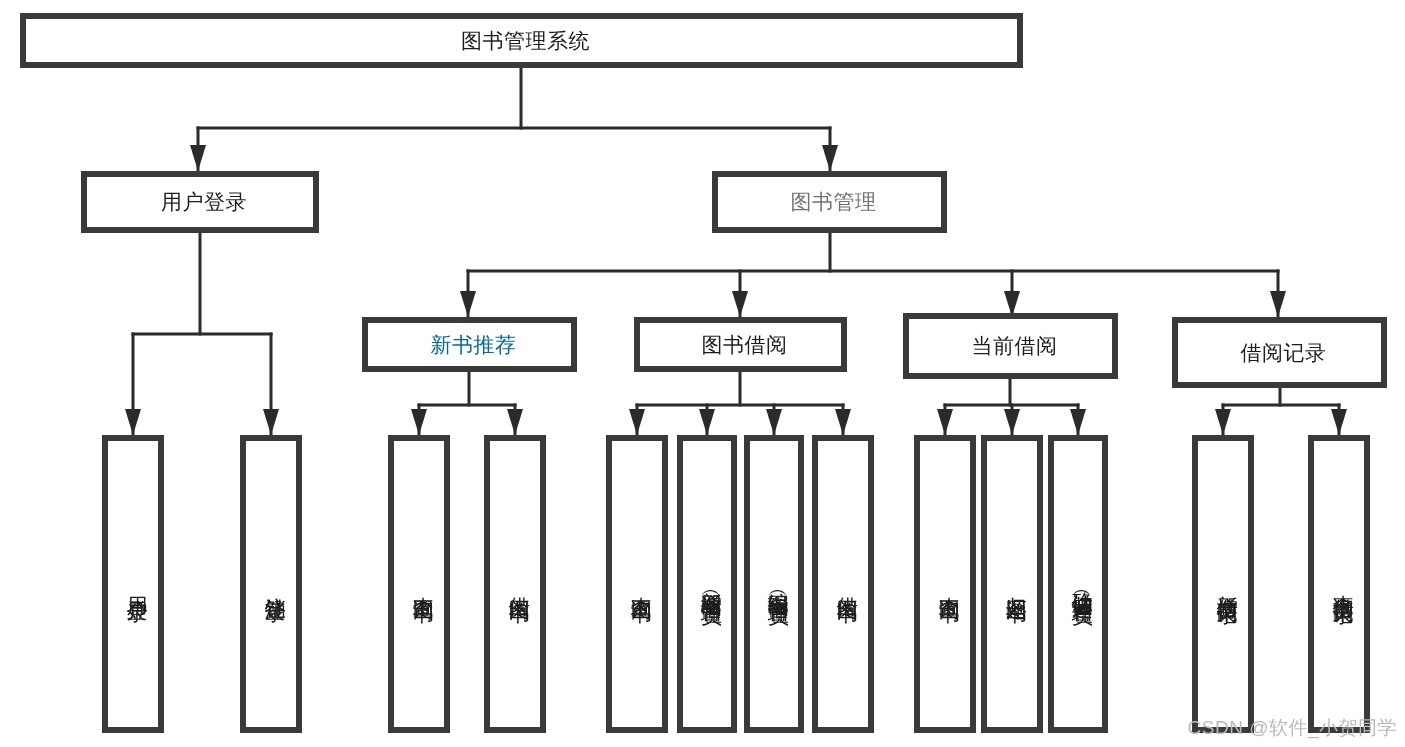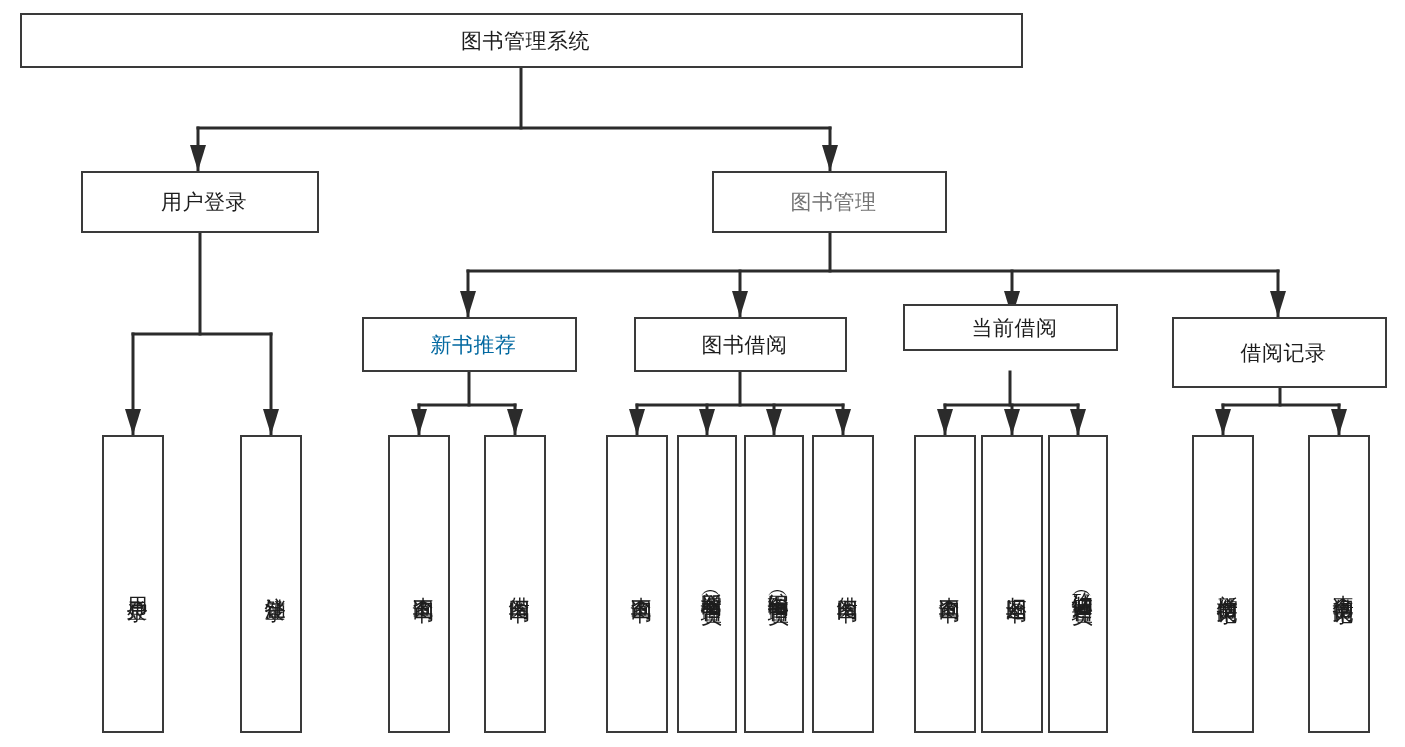--- a/index.html
+++ b/index.html
@@ -17,21 +17,21 @@
   #diagram-root {
     position: absolute;
     left: 0;
     top: 0;
     width: 1405px;
     height: 747px;
   }
   .node-box {
     position: absolute;
     background: #ffffff;
-    border: 2px solid #404040;
+    border: 6px solid #404040;
     box-sizing: border-box;
     display: flex;
     align-items: center;
     justify-content: center;
     padding-left: 8px;
   }
   .node-label {
     color: #1d1d1d;
     font-size: 21px;
     line-height: 1.12;
@@ -137,21 +137,21 @@
       </div>
       <div class="node-box" style="left: 712px; top: 171px; width: 235px; height: 62px; border-color: rgb(58, 58, 58); background: rgb(255, 255, 255);">
         <span class="node-label" style="color: #737373;">图书管理</span>
       </div>
       <div class="node-box" style="left: 362px; top: 317px; width: 215px; height: 55px; border-color: rgb(58, 58, 58); background: rgb(255, 255, 255);">
         <span class="node-label" style="color: #0369a1;">新书推荐</span>
       </div>
       <div class="node-box" style="left: 634px; top: 317px; width: 213px; height: 55px; border-color: rgb(58, 58, 58); background: rgb(255, 255, 255);">
         <span class="node-label" style="color: rgb(29, 29, 29);">图书借阅</span>
       </div>
-      <div class="node-box" style="left: 903px; top: 304px; width: 215px; height: 47px; border-color: rgb(58, 58, 58); background: rgb(255, 255, 255);">
+      <div class="node-box" style="left: 903px; top: 313px; width: 215px; height: 66px; border-color: rgb(58, 58, 58); background: rgb(255, 255, 255);">
         <span class="node-label" style="color: rgb(29, 29, 29);">当前借阅</span>
       </div>
       <div class="node-box" style="left: 1172px; top: 317px; width: 215px; height: 71px; border-color: rgb(58, 58, 58); background: rgb(255, 255, 255);">
         <span class="node-label" style="color: rgb(29, 29, 29);">借阅记录</span>
       </div>
       <div class="node-box vertical" style="left: 102px; top: 435px; width: 62px; height: 298px; border-color: rgb(58, 58, 58); background: rgb(255, 255, 255);">
         <span class="node-label" style="color: rgb(29, 29, 29);">用户登录</span>
       </div>
       <div class="node-box vertical" style="left: 240px; top: 435px; width: 62px; height: 298px; border-color: rgb(58, 58, 58); background: rgb(255, 255, 255);">
         <span class="node-label" style="color: rgb(29, 29, 29);">注销登录</span>
@@ -183,13 +183,14 @@
       <div class="node-box vertical" style="left: 1048px; top: 435px; width: 60px; height: 298px; border-color: rgb(58, 58, 58); background: rgb(255, 255, 255);">
         <span class="node-label" style="color: rgb(29, 29, 29);">确认归还（管理员）</span>
       </div>
       <div class="node-box vertical" style="left: 1192px; top: 435px; width: 62px; height: 298px; border-color: rgb(58, 58, 58); background: rgb(255, 255, 255);">
         <span class="node-label" style="color: rgb(29, 29, 29);">新增借阅记录</span>
       </div>
       <div class="node-box vertical" style="left: 1308px; top: 435px; width: 62px; height: 298px; border-color: rgb(58, 58, 58); background: rgb(255, 255, 255);">
         <span class="node-label" style="color: rgb(29, 29, 29);">查询借阅记录</span>
       </div>
     </div>
+  <div id="watermark">CSDN @软件_小贺同学</div>
 </div>
 
 </body></html>

